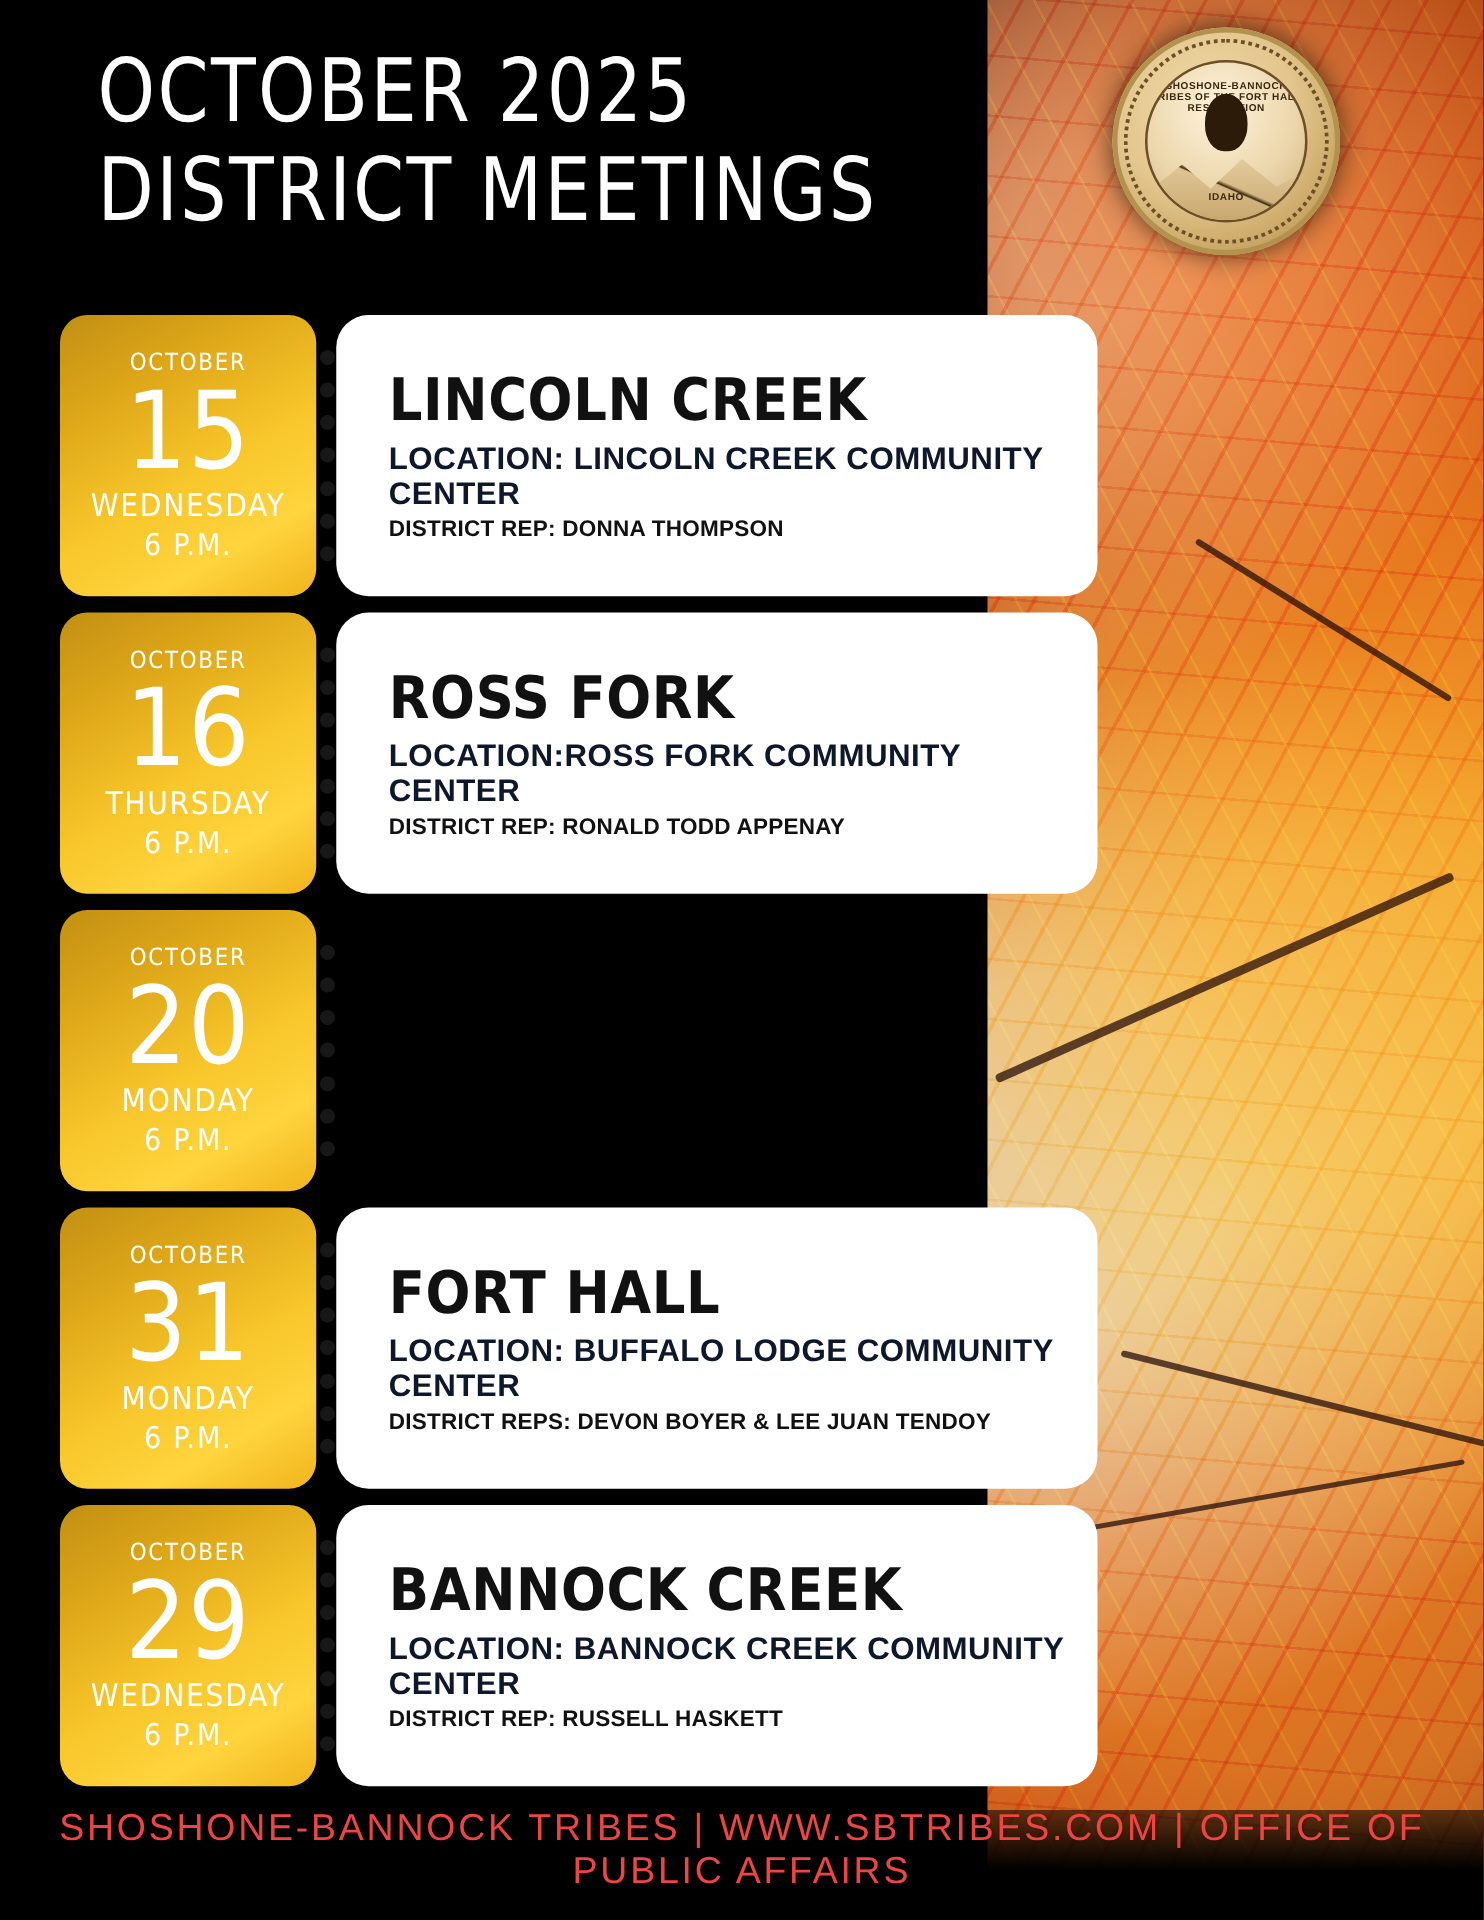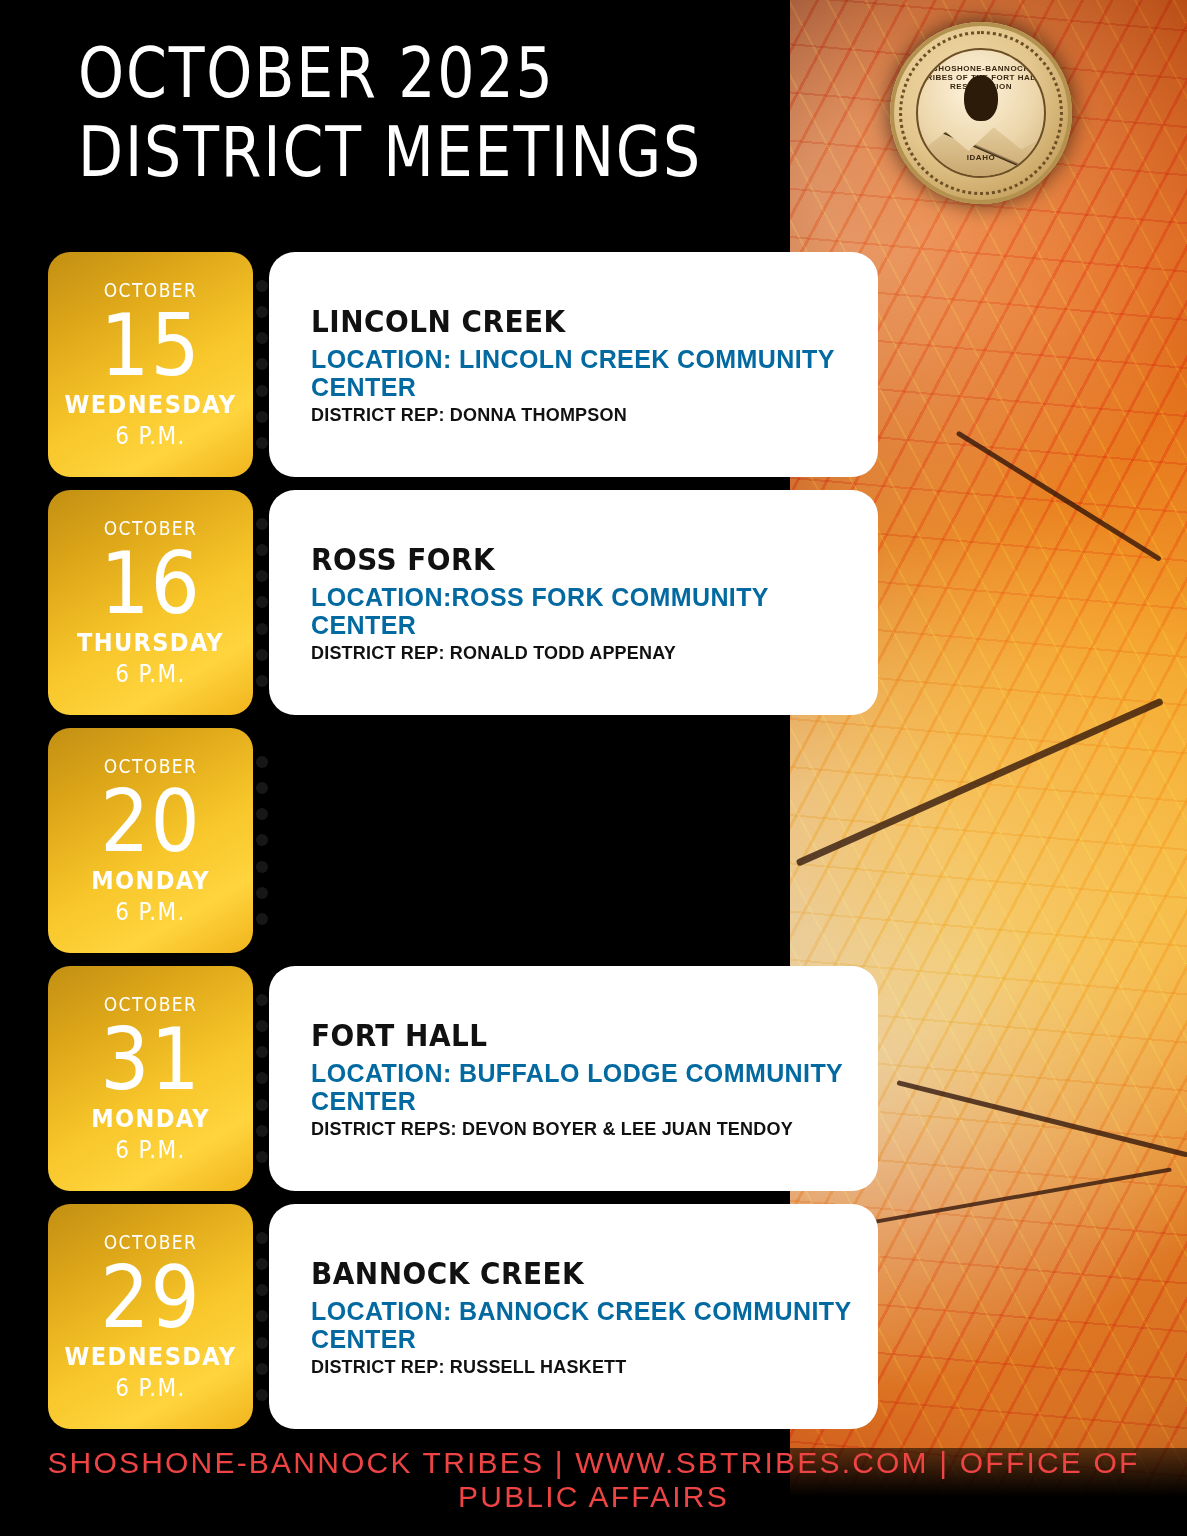--- a/index.html
+++ b/index.html
@@ -191,21 +191,21 @@
     line-height: 1.1;
   }
   .date-month { font-size: 19px; }
   .date-num {
     font-family: "DejaVu Sans Condensed", "Liberation Sans Narrow", "Liberation Sans", sans-serif;
     font-size: 86px;
     line-height: .98;
     margin: 2px 0 4px;
     letter-spacing: 1px;
   }
-  .date-dow { font-size: 25px; font-weight: bold; }
+  .date-dow { font-size: 25px; }
   .date-time { font-size: 24px; margin-top: 4px; }
 
   .dots {
     position: absolute;
     left: 206px;
     top: 28px;
     bottom: 28px;
     width: 16px;
     display: flex;
     flex-direction: column;
@@ -227,32 +227,32 @@
     border-radius: 26px;
     padding: 16px 26px 14px 42px;
     display: flex;
     flex-direction: column;
     justify-content: center;
     overflow: hidden;
   }
   .district {
     font-family: "DejaVu Sans Condensed", "Liberation Sans Narrow", "Liberation Sans", sans-serif;
     font-weight: bold;
-    font-size: 31px;
+    font-size: 47px;
     color: #111;
     letter-spacing: .5px;
     line-height: 1.02;
     text-transform: uppercase;
     margin-bottom: 8px;
   }
   .location {
     font-family: "Liberation Sans", sans-serif;
     font-weight: bold;
     font-size: 25px;
-    color: #0369a1;
+    color: #0f172a;
     letter-spacing: .4px;
     line-height: 1.12;
     text-transform: uppercase;
     margin-bottom: 4px;
   }
   .rep {
     font-family: "Liberation Sans", sans-serif;
     font-weight: bold;
     font-size: 18px;
     color: #111;

